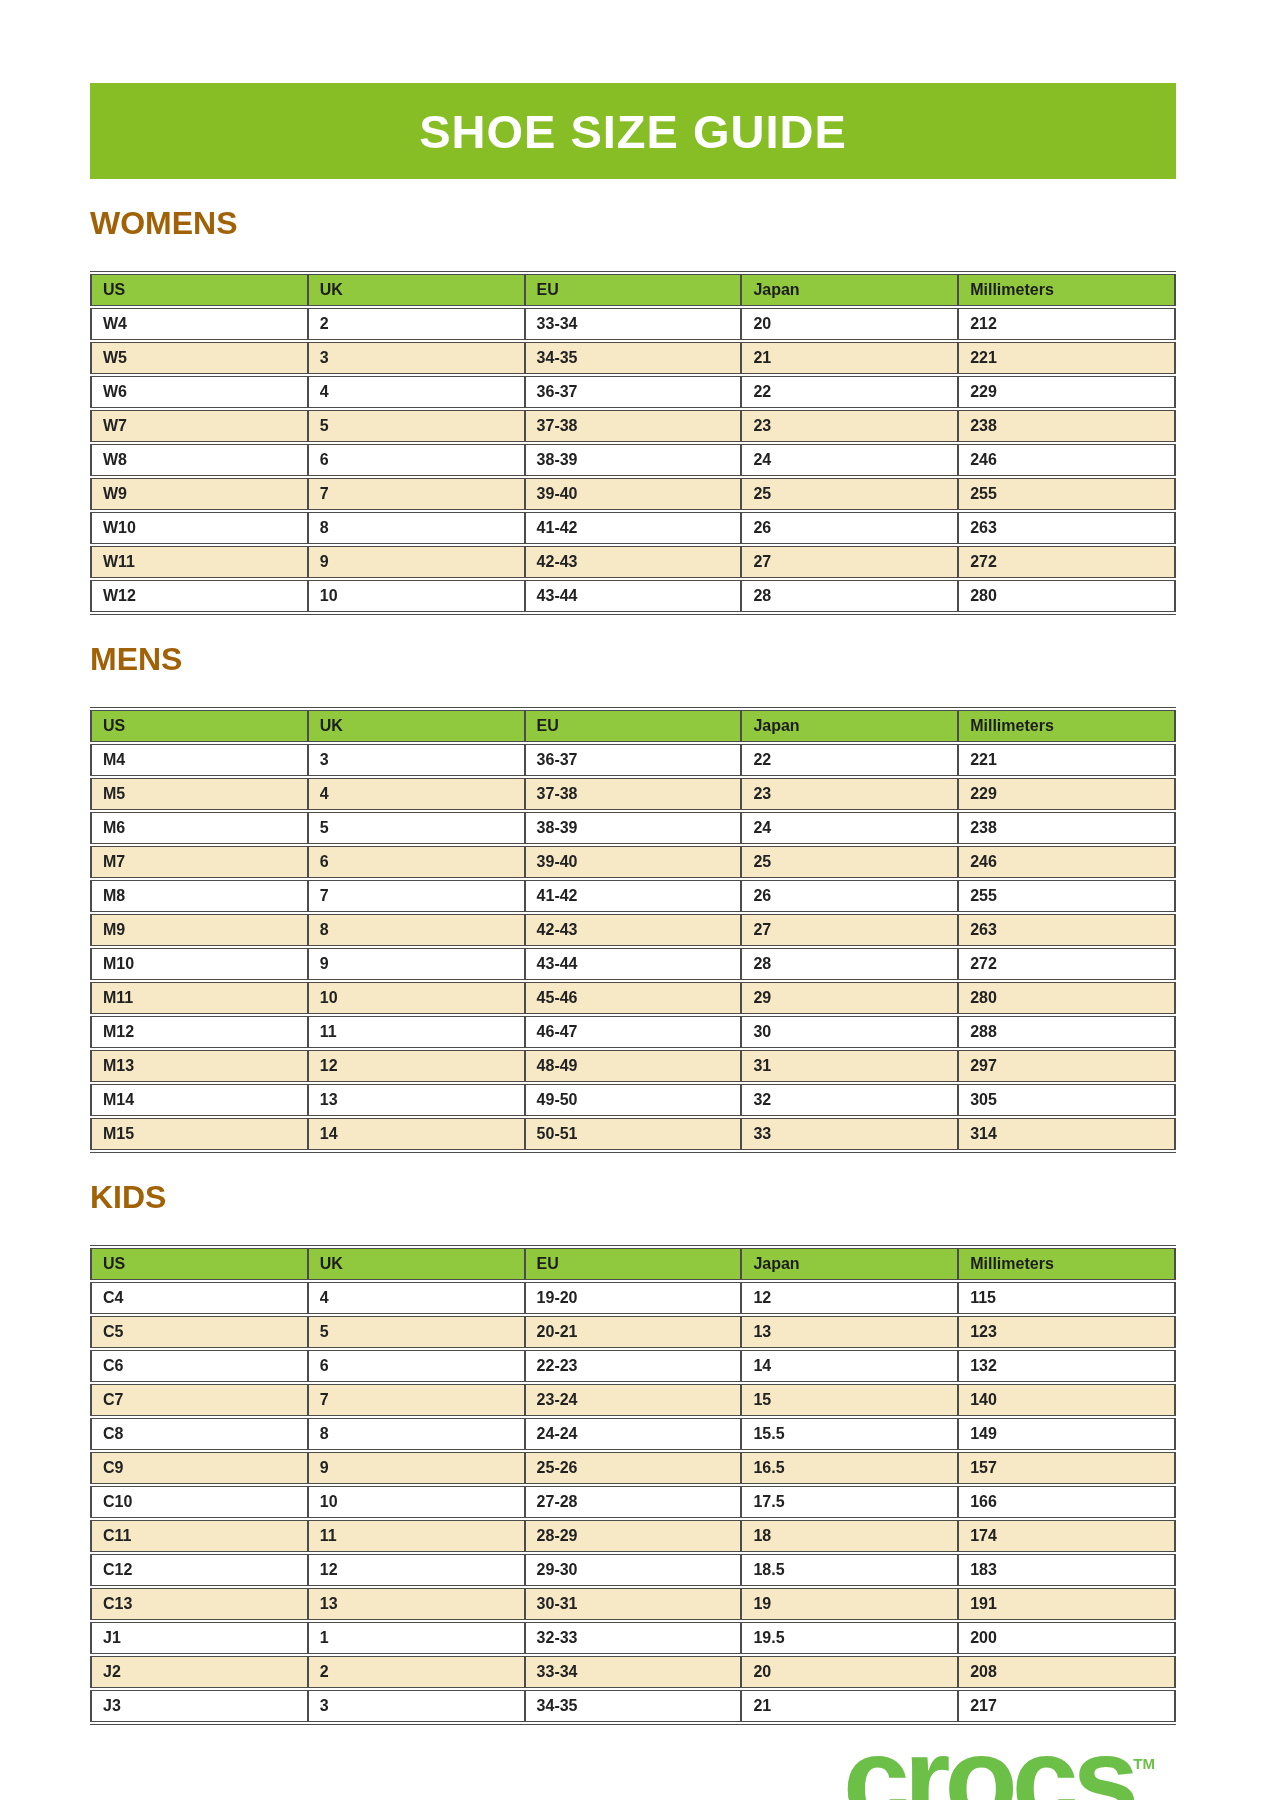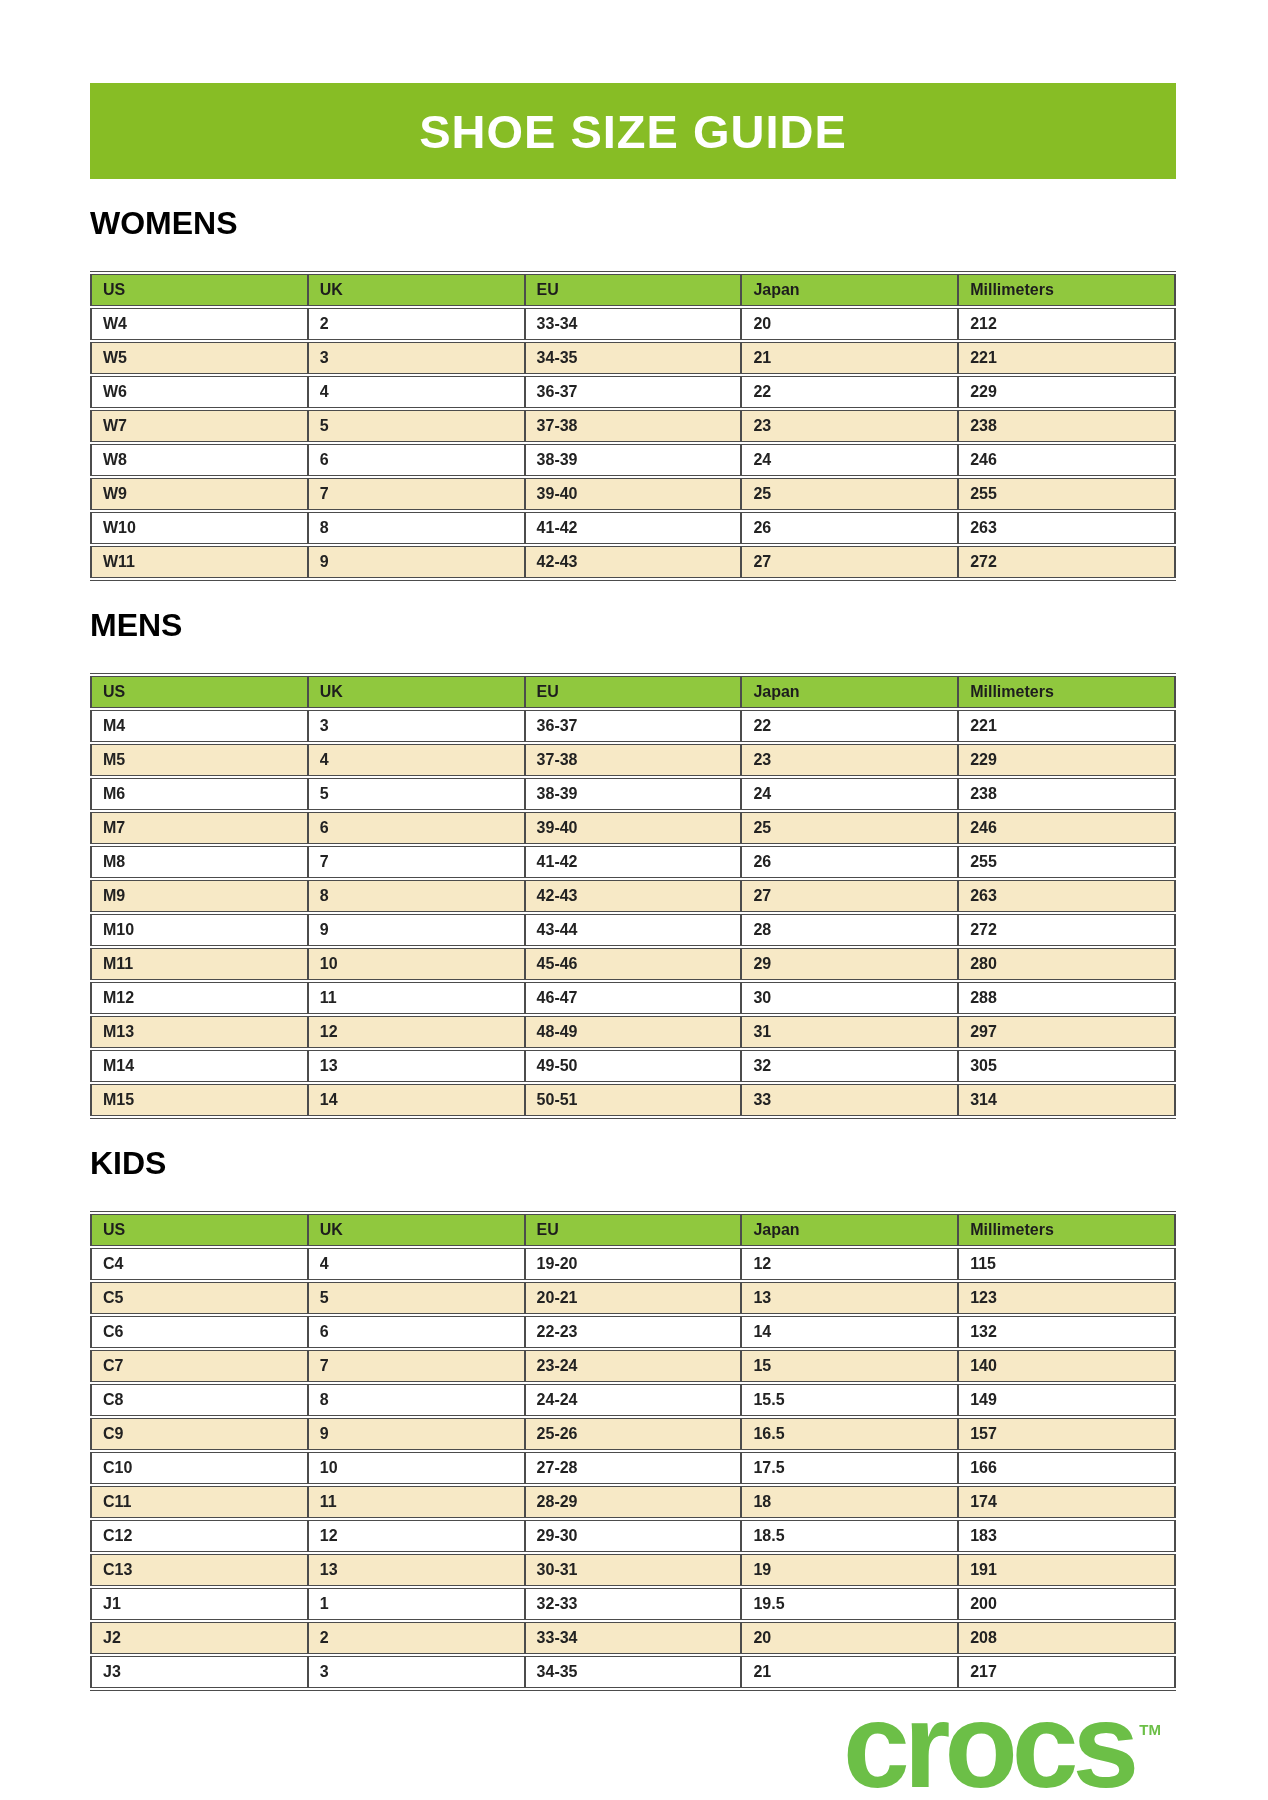--- a/index.html
+++ b/index.html
@@ -31,21 +31,21 @@
     color: var(--title-white, #ffffff);
     font-size: 47px;
     font-weight: bold;
     letter-spacing: 1px;
   }
   .section-heading {
     margin: 26px 0 0 0;
     font-size: 32px;
     line-height: 36px;
     font-weight: bold;
-    color: #000000;
+    color: #a16207;
   }
   table.size-table {
     width: 100%;
     margin-top: 30px;
     border-collapse: collapse;
     table-layout: fixed;
     font-weight: bold;
     font-size: 16px;
     color: var(--text-dark, #222222);
   }
@@ -84,21 +84,21 @@
     font-weight: bold;
     letter-spacing: -6px;
     color: var(--logo-green, #6cbf47);
   }
   .crocs-logo .tm {
     font-size: 15px;
     font-weight: bold;
     letter-spacing: 0;
     position: relative;
     top: -52px;
-    left: 6px;
+    left: 0;
   }
 </style>
 </head>
 <body>
 
 <div class="content">
 
   <header class="banner">
     <h1>SHOE SIZE GUIDE</h1>
   </header>
@@ -165,20 +165,27 @@
             <td>26</td>
             <td>263</td>
           </tr>
           <tr class="cream">
             <td>W11</td>
             <td>9</td>
             <td>42-43</td>
             <td>27</td>
             <td>272</td>
           </tr>
+          <tr class="white">
+            <td>W12</td>
+            <td>10</td>
+            <td>43-44</td>
+            <td>28</td>
+            <td>280</td>
+          </tr>
         </tbody>
   </table>
 
   <h2 class="section-heading">MENS</h2>
   <table class="size-table">
     <thead>
       <tr>
             <th>US</th>
             <th>UK</th>
             <th>EU</th>

